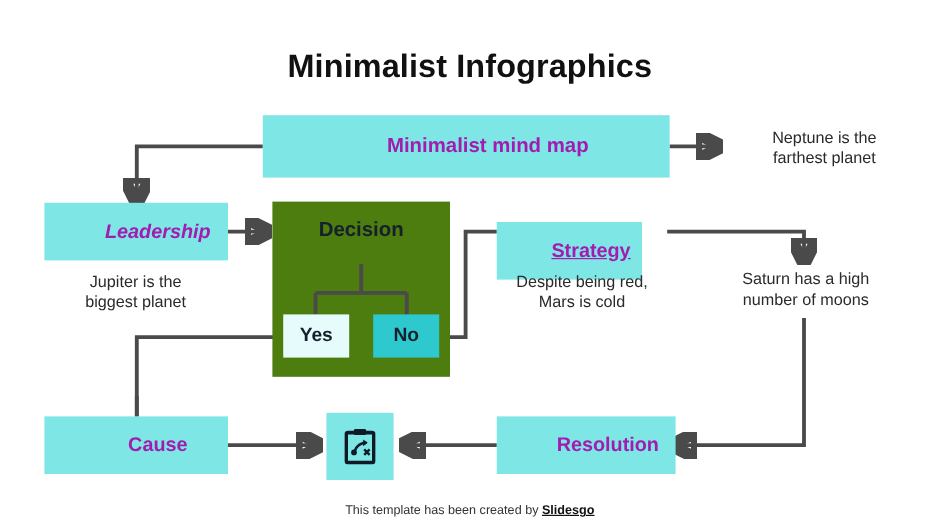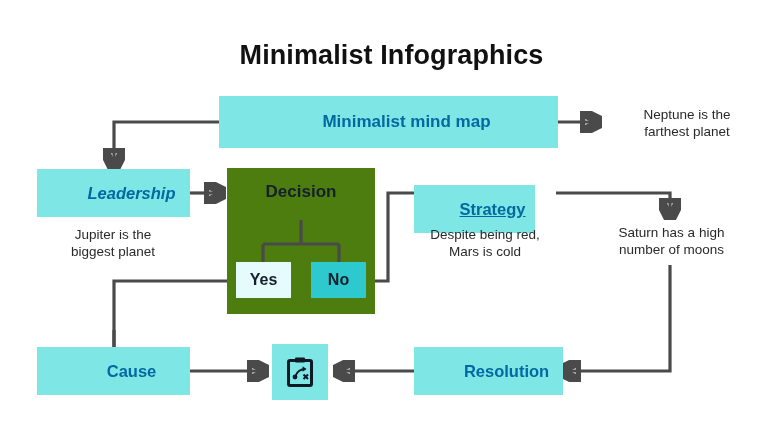--- a/index.html
+++ b/index.html
@@ -34,21 +34,21 @@
   }
   .node {
     position: absolute;
     background: #7fe6e6;
     display: flex;
     align-items: center;
     justify-content: center;
     text-align: center;
     font-size: 16.5px;
     font-weight: bold;
-    color: #0369a1;
+    color: #a21caf;
     box-sizing: border-box;
     padding-left: 36px;
   }
   .node.big-label { font-size: 17px; }
   .panel {
     position: absolute;
     background: #4d7c0f;
     box-sizing: border-box;
   }
   .panel-title {
@@ -203,14 +203,17 @@
       <path d="M8.5,19 C10.5,13.5 15,12 18.5,12" fill="none" stroke="#0e1b26" stroke-width="2"></path>
       <path d="M15.6,9.2 L19.4,12 L15.6,14.8 Z" fill="#0e1b26"></path>
       <path d="M16.5,17.5 L21,22 M21,17.5 L16.5,22" stroke="#0e1b26" stroke-width="2"></path>
     </svg>
   </div>
 
   <div class="node" style="left:414px; top:347px; width:149px; height:48px;">
     <span>Resolution</span>
   </div>
 
+  <div class="footer">
+    <span>This template has been created by </span><a class="brand">Slidesgo</a>
+  </div>
 
 </div>
 
 </body></html>

